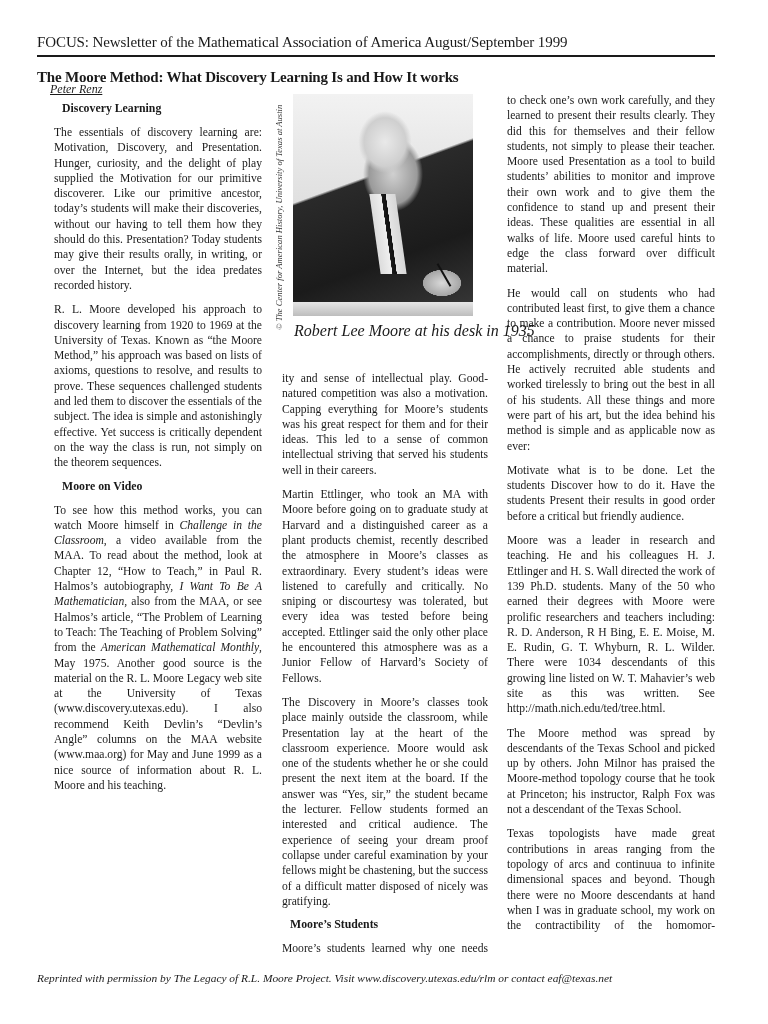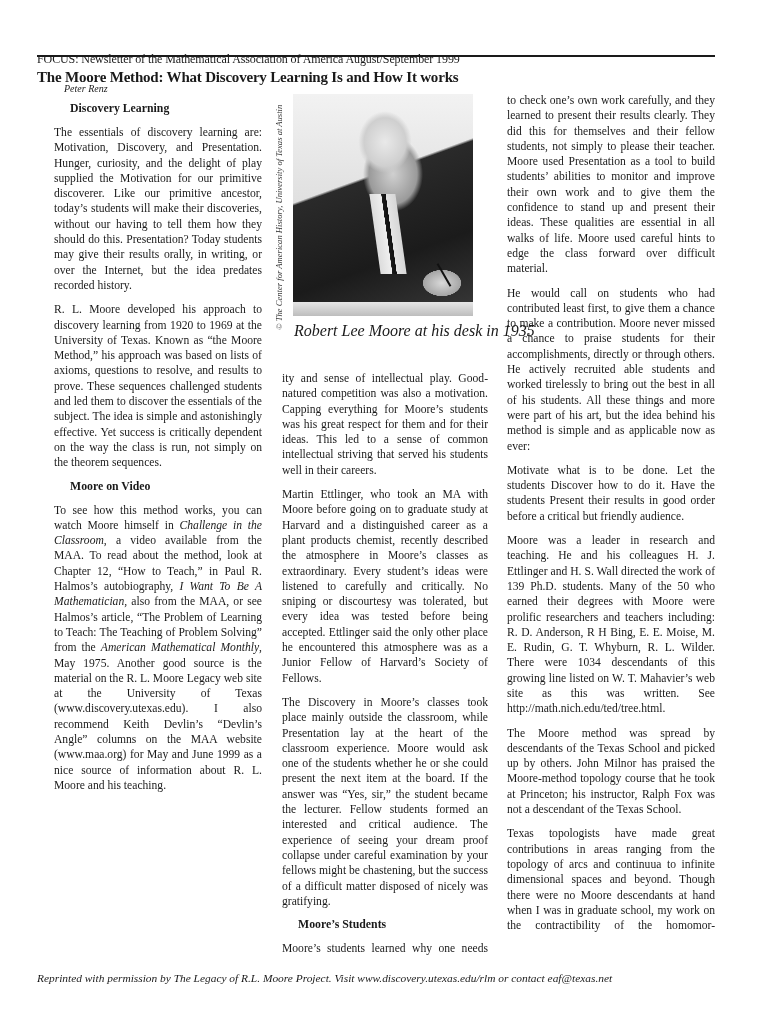--- a/index.html
+++ b/index.html
@@ -1,39 +1,39 @@
 <!DOCTYPE html>
 <html><head>
 <meta charset="utf-8">
 <style>
   html, body { margin: 0; padding: 0; background: #ffffff; }
   body {
     width: 768px; height: 1024px; position: relative; overflow: hidden;
     font-family: "Liberation Serif", "DejaVu Serif", serif; color: #1a1a1a;
   }
   .masthead {
-    position: absolute; left: 37px; top: 50px; width: 680px;
-    font-size: 12px; line-height: 18px; white-space: nowrap; letter-spacing: -0.1px;
+    position: absolute; left: 37px; top: 33px; width: 680px;
+    font-size: 15px; line-height: 18px; white-space: nowrap; letter-spacing: -0.1px;
   }
   .rule {
     position: absolute; left: 37px; top: 55px; width: 678px; height: 2px; background: #1a1a1a;
   }
   .title {
     position: absolute; left: 37px; top: 65px; width: 700px;
     font-size: 15px; font-weight: bold; line-height: 24px; white-space: nowrap; letter-spacing: -0.2px;
   }
   .byline {
-    position: absolute; left: 64px; top: 82px;
-    font-size: 10px; font-style: italic; line-height: 14px;
+    position: absolute; left: 50px; top: 82px;
+    font-size: 12px; font-style: italic; line-height: 14px; text-decoration: underline;
   }
   .col {
     position: absolute; font-size: 11.6px; line-height: 15.3px; text-align: justify;
   }
   .col p { margin: 9px 0 8px 0; }
-  .col h3 { margin: 0 0 8px 16px; font-size: 11.8px; font-weight: bold; line-height: 15px; }
+  .col h3 { margin: 0 0 8px 8px; font-size: 11.8px; font-weight: bold; line-height: 15px; }
   .col1 { left: 54px; top: 101px; width: 208px; }
   .col2 { left: 282px; top: 362px; width: 206px; }
   .col3 { left: 507px; top: 84px; width: 208px; }
   .photo-wrap {
     position: absolute; left: 293px; top: 94px; width: 180px; height: 228px;
   }
   .photo {
     position: absolute; left: 0; top: 0; width: 180px; height: 222px;
     background:
       radial-gradient(ellipse 38px 44px at 92px 48px, #e9e9e9 0%, #cfcfcf 55%, rgba(0,0,0,0) 70%),

